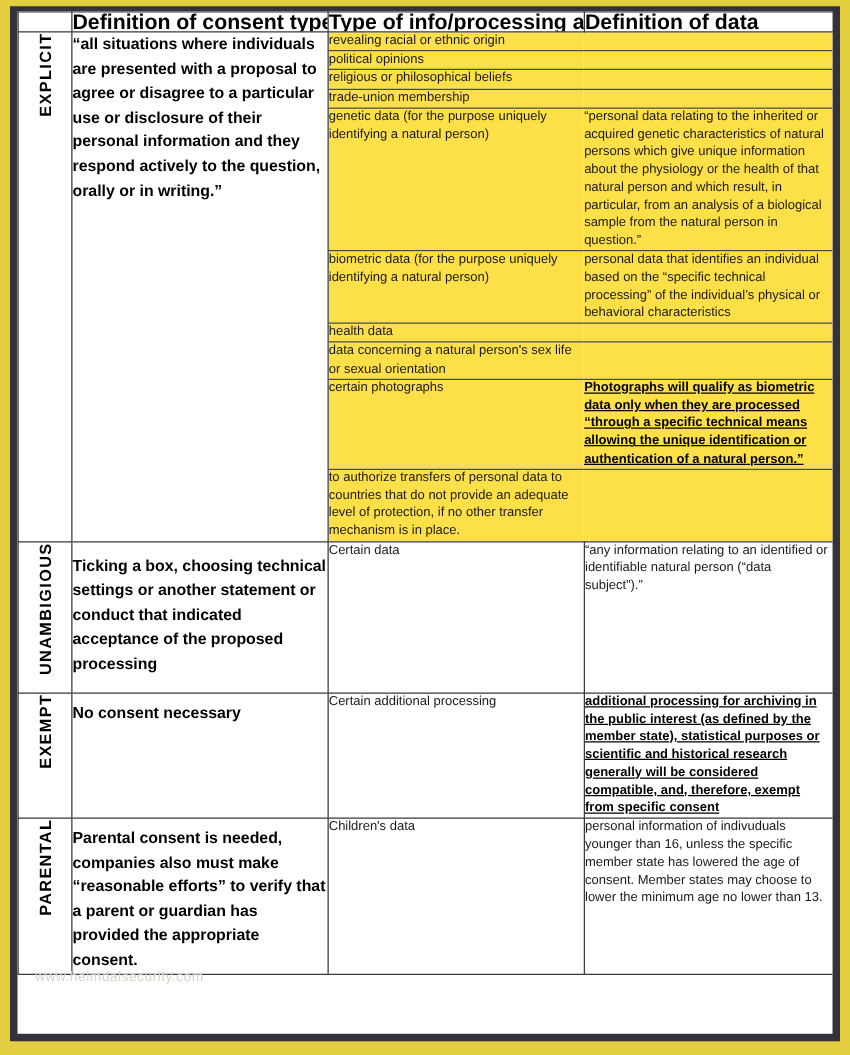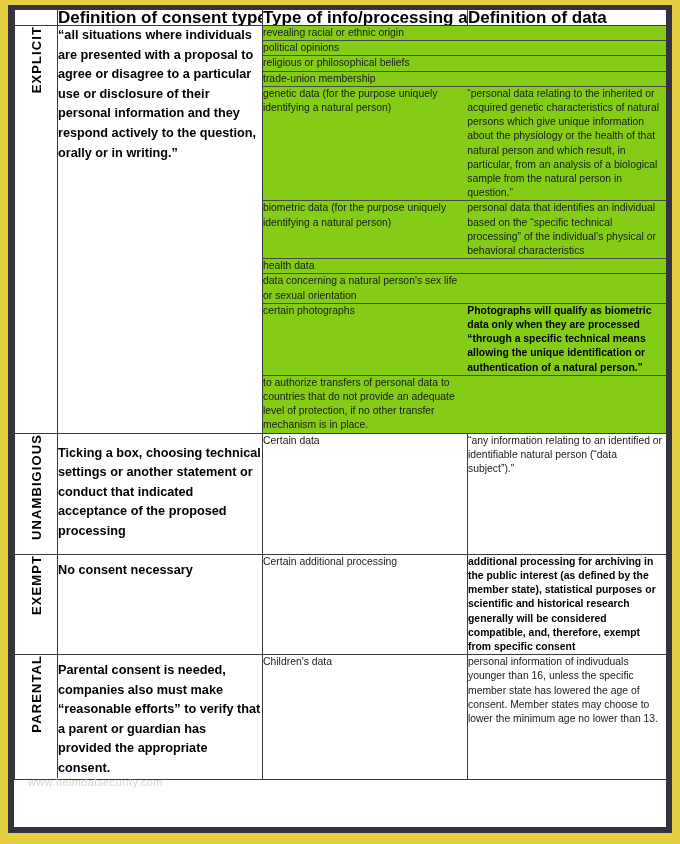--- a/index.html
+++ b/index.html
@@ -118,34 +118,34 @@
     color: #000;
   }
 
   
   .sm {
     font-size: 10.4px;
     line-height: 14.2px;
     padding: 2px 4px 3px 4px;
     color: #1a1a1a;
   }
-  .sm.bold { font-weight: bold; color: #000; }
+  .sm.bold { font-weight: bold; color: #000; text-decoration: underline; }
 
   
   table.inner {
     border-collapse: collapse;
     width: 100%;
     table-layout: fixed;
   }
   table.inner td {
     border: 0;
     border-bottom: 1px solid #4a4a4a;
     vertical-align: top;
     padding: 0;
-    background: #84cc16;
+    background: #fde047;
   }
   table.inner tr:last-child td { border-bottom: 0; }
   col.i-type { width: 50.7%; }
   col.i-data { width: 49.3%; }
   td.i-split { border-right: 1px solid #3a3a3a; }
 </style>
 </head>
 <body>
 
 <div id="page">

